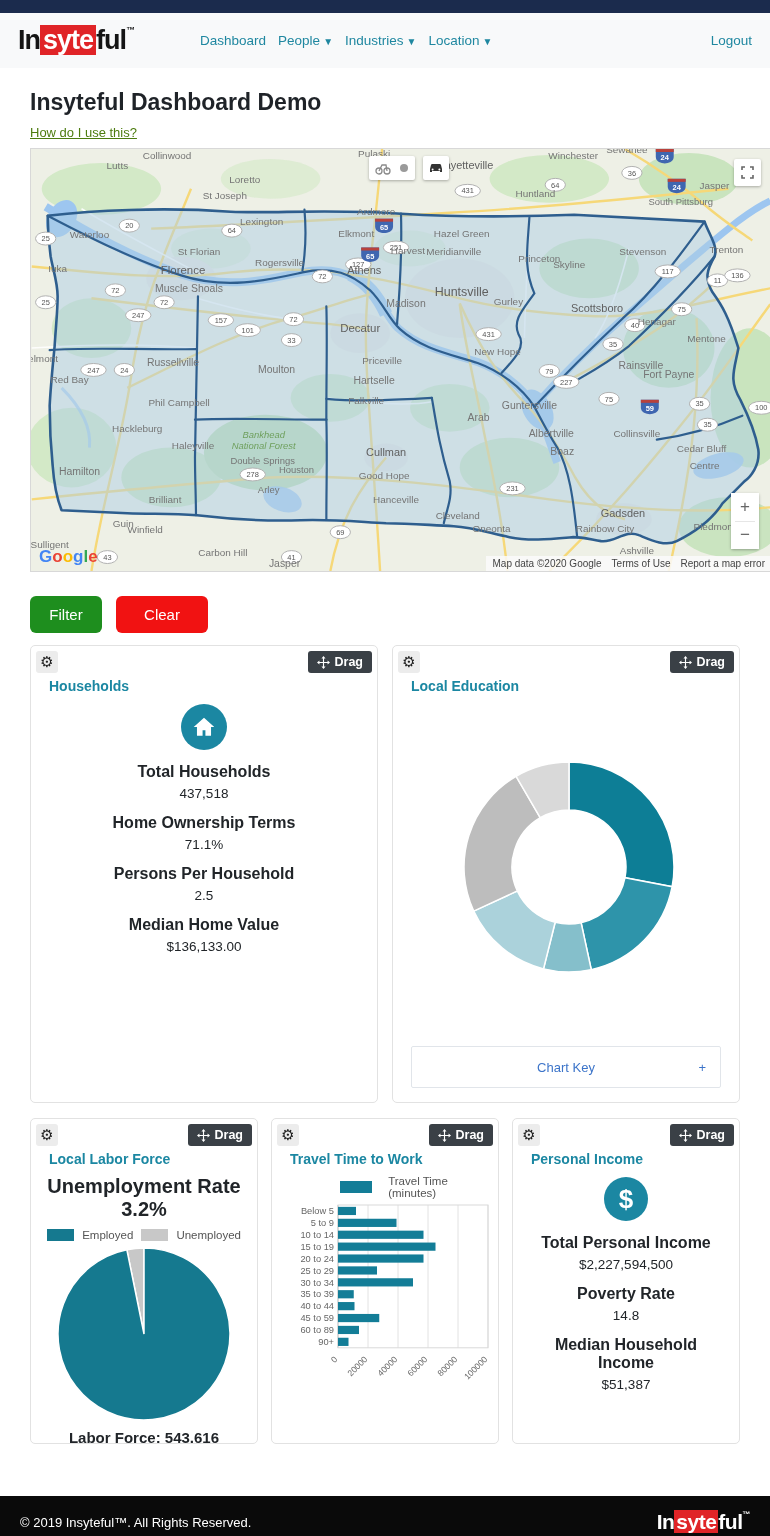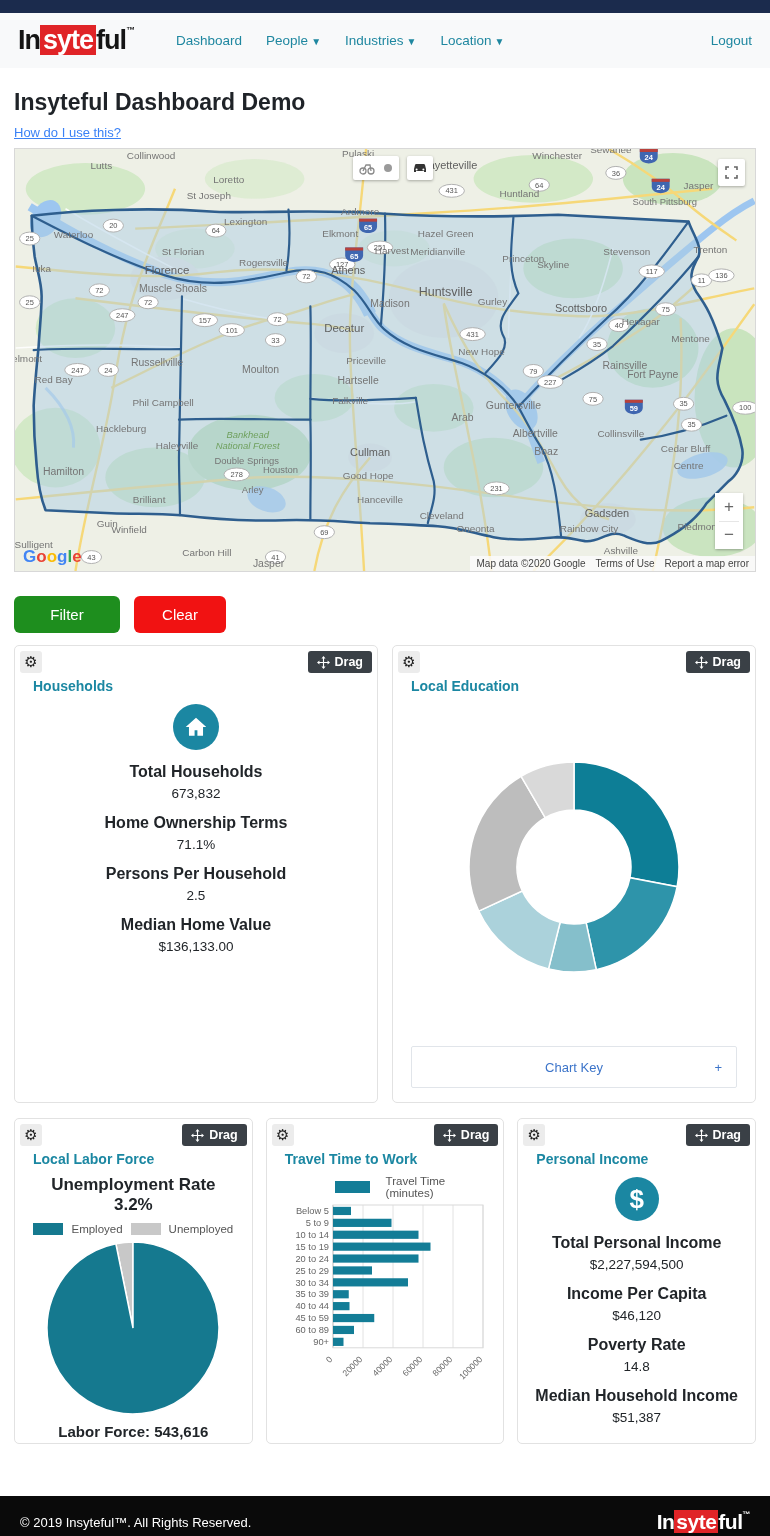--- a/index.html
+++ b/index.html
@@ -2,31 +2,31 @@
 <html><head>
 <meta charset="utf-8">
 <style>
   * { box-sizing: border-box; margin: 0; padding: 0; }
   html,body { width: 770px; background:#fff; font-family:"Liberation Sans", sans-serif; color:#212529; }
   .topstrip { height:13px; background:#1b2b4d; }
   .navbar { height:55px; background:#f8f9fa; display:flex; align-items:center; padding:0 18px; }
   .brand { font-size:27px; font-weight:800; letter-spacing:-1px; color:#151515; white-space:nowrap; }
   .brand .hl { background:#e02427; color:#fff; padding:0 3px; }
   .brand .tm { font-size:9px; vertical-align:top; font-weight:700; }
-  .nav-links { display:flex; gap:24px; margin-left:42px;align-items:center; }
+  .nav-links { display:flex; gap:12px; margin-left:66px;align-items:center; }
   .nav-link { color:#1f87a0; font-size:13.5px; cursor:pointer; white-space:nowrap; }
   .nav-link .caret { font-size:10px; margin-left:3px; }
   .logout { margin-left:auto; color:#1f87a0; font-size:13.5px; cursor:pointer; }
-  main { padding:0 14px; }
+  main { padding:0 30px; }
   h1 { font-size:23px; font-weight:700; margin-top:21px; color:#1f2328; }
-  .help-link { display:inline-block; margin-top:9px; font-size:13px; color:#3b82f6; text-decoration:underline; cursor:pointer; }
+  .help-link { display:inline-block; margin-top:9px; font-size:13px; color:#4d7c0f; text-decoration:underline; cursor:pointer; }
   .map-wrap { position:relative; width:742px; height:424px; margin-top:7px; border:1px solid #d8d8d8; overflow:hidden; background:#eef0e6; }
   .btn-row { margin-top:24px; display:flex; gap:14px; }
   .btn { border:none; color:#fff; font-size:15px; border-radius:6px; height:37px; cursor:pointer; font-family:inherit; }
-  .btn-filter { background:#1e8e1e; width:106px; }
+  .btn-filter { background:#1e8e1e; width:72px; }
   .btn-clear { background:#f11212; width:92px; }
   .row1 { display:flex; gap:14px; margin-top:12px; }
   .row1 .card { flex:1; height:458px; }
   .row2 { display:flex; gap:13px; margin-top:15px; }
   .row2 .card { flex:1; height:326px; }
   .card { position:relative; background:#fff; border:1px solid #e2e2e2; border-radius:5px; padding:30px 16px 14px; overflow:hidden; }
   .gear-btn { position:absolute; top:5px; left:5px; width:22px; height:22px; background:#ececec; border-radius:3px;
               display:flex; align-items:center; justify-content:center; cursor:pointer;
               font-family:"DejaVu Sans", sans-serif; font-size:15px; color:#222; line-height:1; }
   .drag-btn { position:absolute; top:5px; right:5px; background:#3a4046; color:#fff; font-size:12.5px; font-weight:700;
@@ -34,21 +34,21 @@
   .card-title { color:#1b87a2; font-weight:700; font-size:14px; margin:2px 0 8px 2px; }
   .center { text-align:center; }
   .icon-circle { width:46px; height:46px; border-radius:50%; background:#1b87a2; margin:10px auto 2px;
                  display:flex; align-items:center; justify-content:center; color:#fff; }
   .stat { text-align:center; margin-top:13px; }
   .stat-label { font-size:16px; font-weight:700; color:#212529; }
   .stat-value { font-size:13.5px; margin-top:5px; color:#212529; }
   .chart-key { margin:10px 2px 0; border:1px solid #e1e5ea; border-radius:2px; height:42px; position:relative;
                display:flex; align-items:center; justify-content:center; color:#3c74c9; font-size:13px; cursor:pointer; background:#fff; }
   .chart-key .plus { position:absolute; right:14px; top:50%; transform:translateY(-50%); font-size:13px; }
-  .headline { text-align:center; font-size:17px; font-weight:700; margin:6px 0 8px; }
+  .headline { text-align:center; font-size:20px; font-weight:700; margin:6px 0 8px; }
   .legend-row { display:flex; justify-content:center; align-items:center; gap:8px; font-size:11.5px; color:#555; margin-bottom:4px; }
   .legend-row .sw { width:30px; height:12px; display:inline-block; }
   .travel-legend { display:flex; align-items:center; gap:16px; font-size:11.5px; color:#555; margin:4px 0 2px 52px; }
   .travel-legend .sw { width:38px; height:12px; display:inline-block; }
   .pie-footer { text-align:center; font-size:15px; font-weight:700; margin-top:2px; }
   footer { margin-top:52px; height:52px; background:#0a0a0a; display:flex; align-items:center; padding:0 20px; }
   .footer-copy { color:#fff; font-size:13px; }
   .footer-brand { margin-left:auto; font-size:21px; font-weight:800; letter-spacing:-0.5px; color:#fff; white-space:nowrap; }
   .footer-brand .hl { background:#e02427; color:#fff; padding:0 2px; }
   .footer-brand .tm { font-size:8px; vertical-align:top; }
@@ -400,21 +400,21 @@
       </div>
       <div class="card-title">Households</div>
       <div class="icon-circle">
         <svg width="26" height="26" viewBox="0 0 24 24">
             <path fill="#fff" d="M12 3.5 L2.5 12 h3 v8 h5.2 v-5 h2.6 v5 H18.5 v-8 h3 Z"></path>
           </svg>
       </div>
       <div id="households-stats">
           <div class="stat">
             <div class="stat-label">Total Households</div>
-            <div class="stat-value">673,832</div>
+            <div class="stat-value">437,518</div>
           </div>
           <div class="stat">
             <div class="stat-label">Home Ownership Terms</div>
             <div class="stat-value">71.1%</div>
           </div>
           <div class="stat">
             <div class="stat-label">Persons Per Household</div>
             <div class="stat-value">2.5</div>
           </div>
           <div class="stat">
@@ -539,24 +539,20 @@
         <span>Drag</span>
       </div>
       <div class="card-title">Personal Income</div>
       <div class="icon-circle" style="width:44px;height:44px;font-size:26px;font-weight:700;">$</div>
       <div id="income-stats">
           <div class="stat">
             <div class="stat-label">Total Personal Income</div>
             <div class="stat-value">$2,227,594,500</div>
           </div>
           <div class="stat">
-            <div class="stat-label">Income Per Capita</div>
-            <div class="stat-value">$46,120</div>
-          </div>
-          <div class="stat">
             <div class="stat-label">Poverty Rate</div>
             <div class="stat-value">14.8</div>
           </div>
           <div class="stat">
             <div class="stat-label">Median Household Income</div>
             <div class="stat-value">$51,387</div>
           </div>
         </div>
     </div>
   </div>

